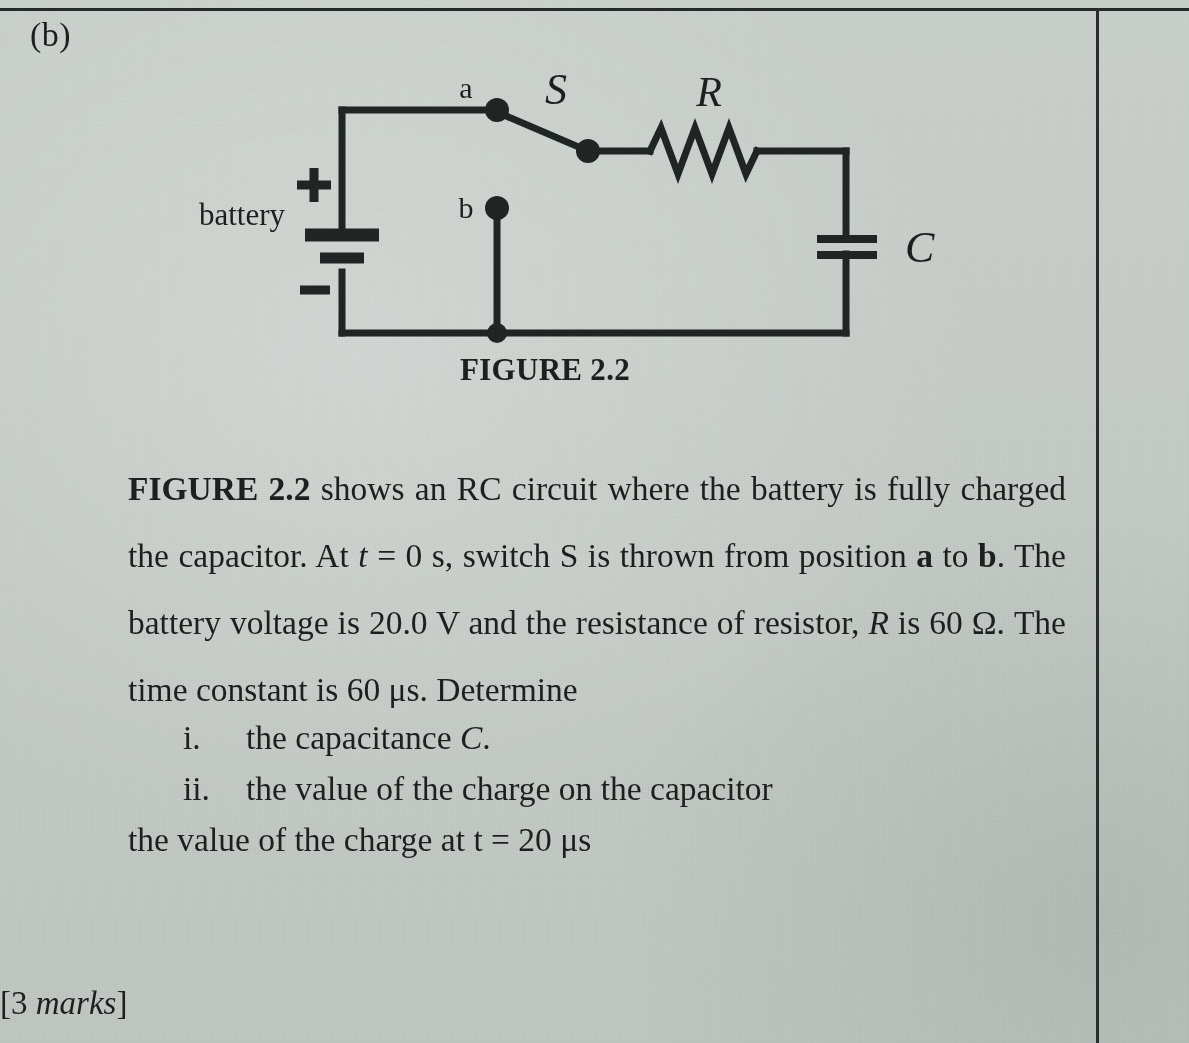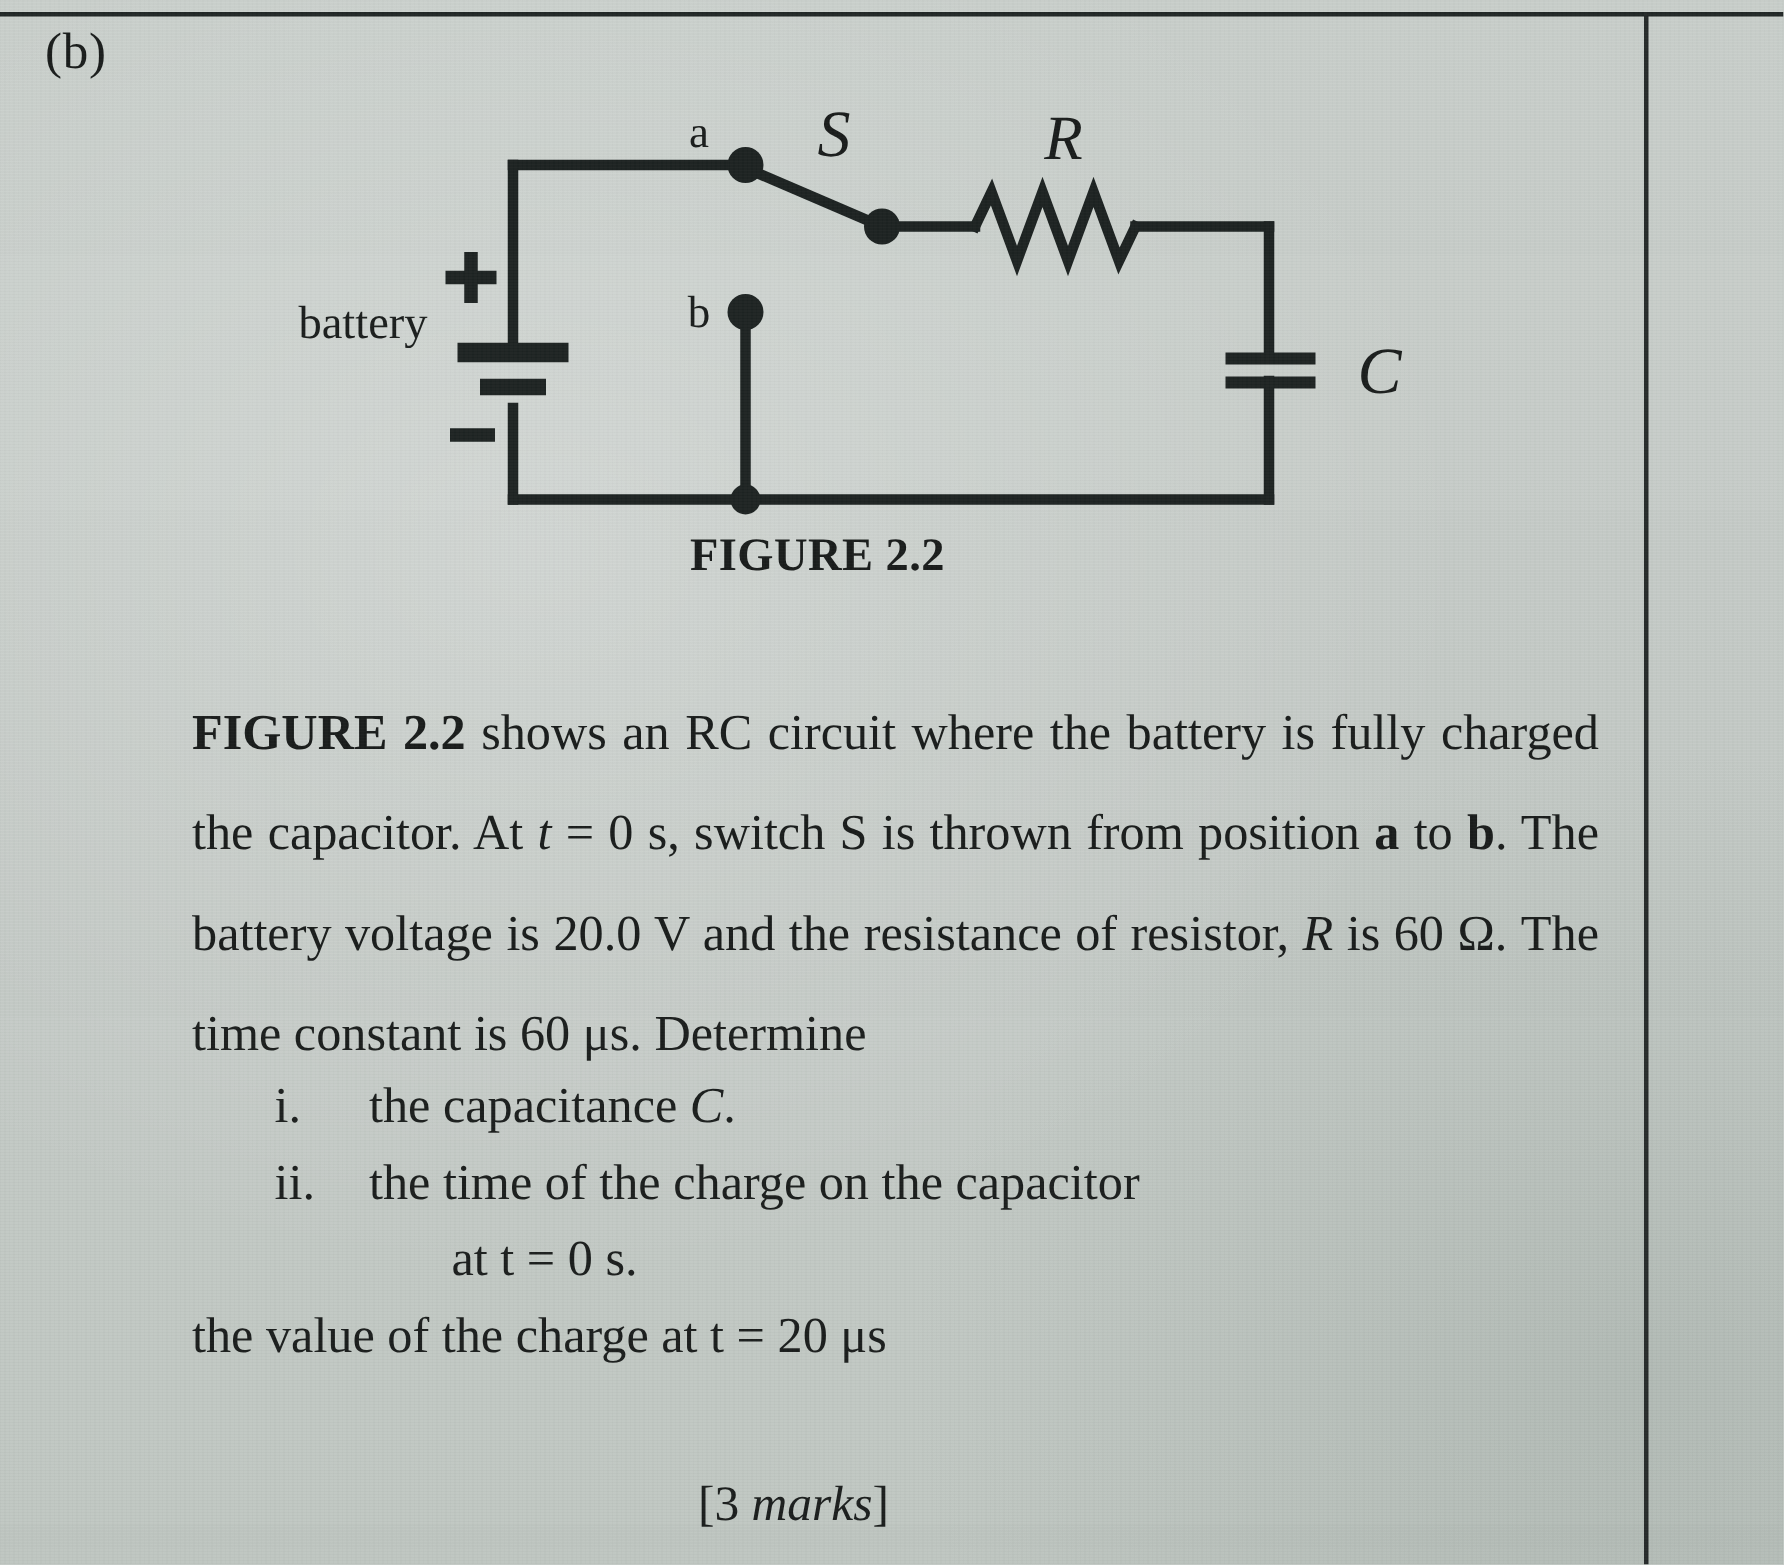--- a/index.html
+++ b/index.html
@@ -126,21 +126,21 @@
   .roman-body .i { font-style: italic; }
   .roman-cont {
     padding-left: 173px;
   }
 
   .marks {
     position: absolute;
     left: 0;
     top: 985px;
     width: 1058px;
-    text-align: center;
+    text-align: left;
     font-size: 33px;
   }
   .marks .i { font-style: italic; }
 </style>
 </head>
 <body>
 
 <div class="page"></div>
 
 <div class="rule-top"></div>
@@ -218,23 +218,22 @@
 
 <div class="roman-list">
 
   <div class="roman-row">
     <div class="roman-num">i.</div>
     <div class="roman-body"><span>the capacitance </span><span class="i">C</span><span>.</span></div>
   </div>
 
   <div class="roman-row">
     <div class="roman-num">ii.</div>
-    <div class="roman-body"><span>the time of the charge on the capacitor</span></div>
+    <div class="roman-body"><span>the value of the charge on the capacitor</span></div>
   </div>
-  <div class="roman-cont">at t = 0 s.</div>
 
   <div class="roman-row">
     <div class="roman-body"><span>the value of the charge at t = 20 μs</span></div>
   </div>
 
 </div>
 
 <div class="marks">
   <span>[</span><span>3</span>
   <span class="i">marks</span><span>]</span>

